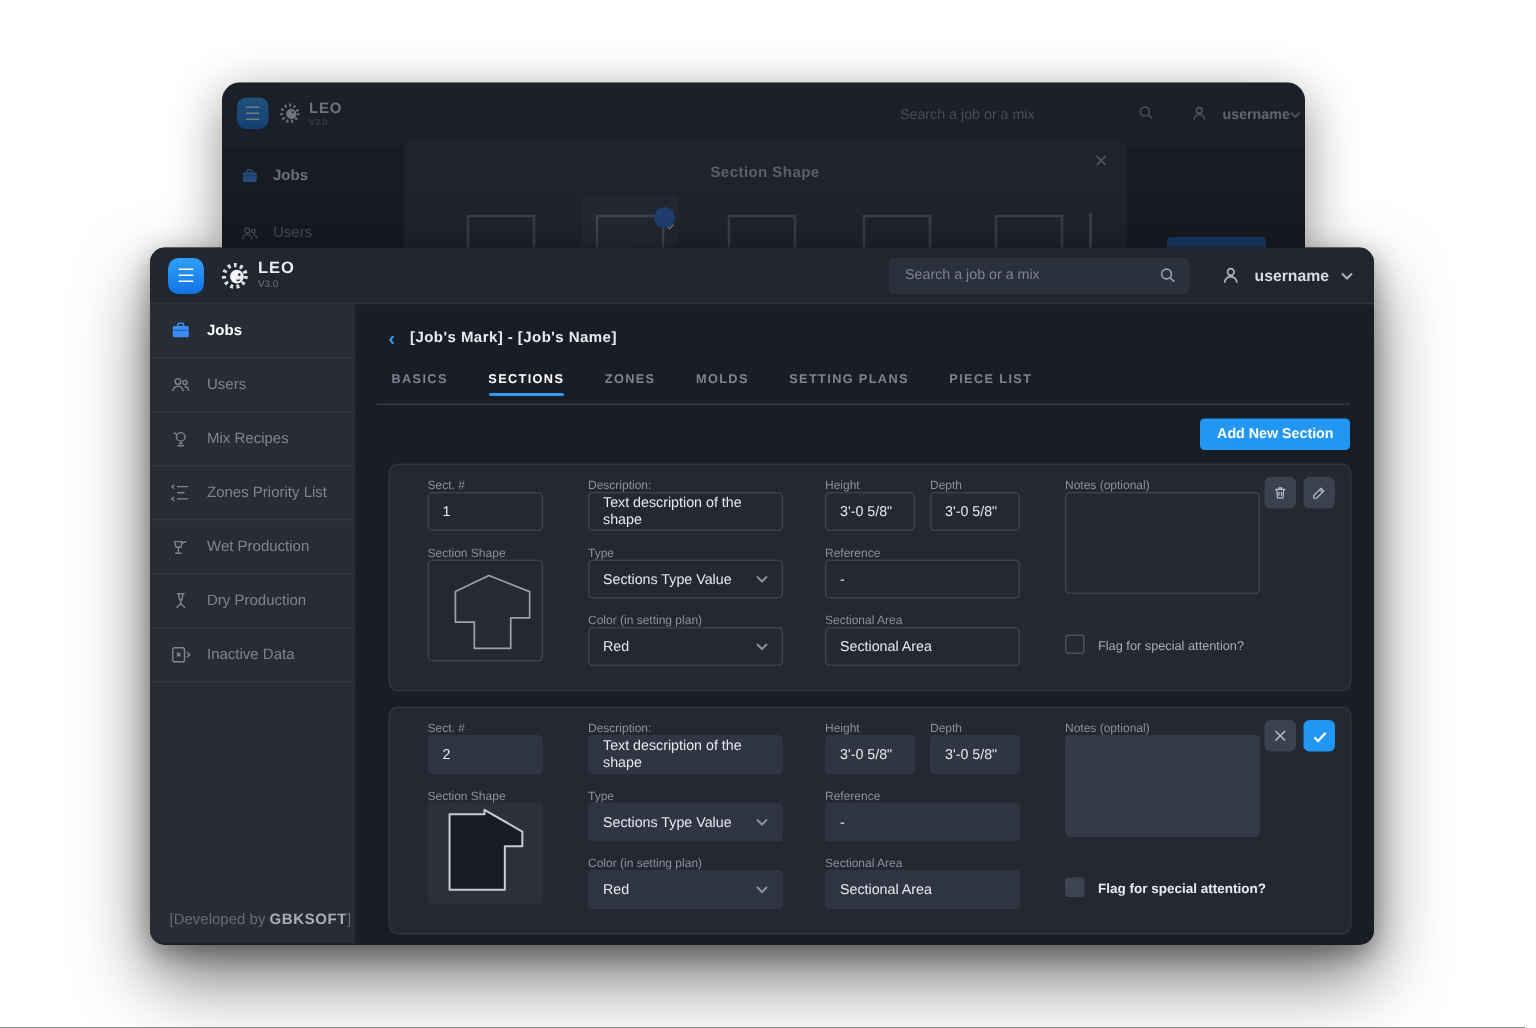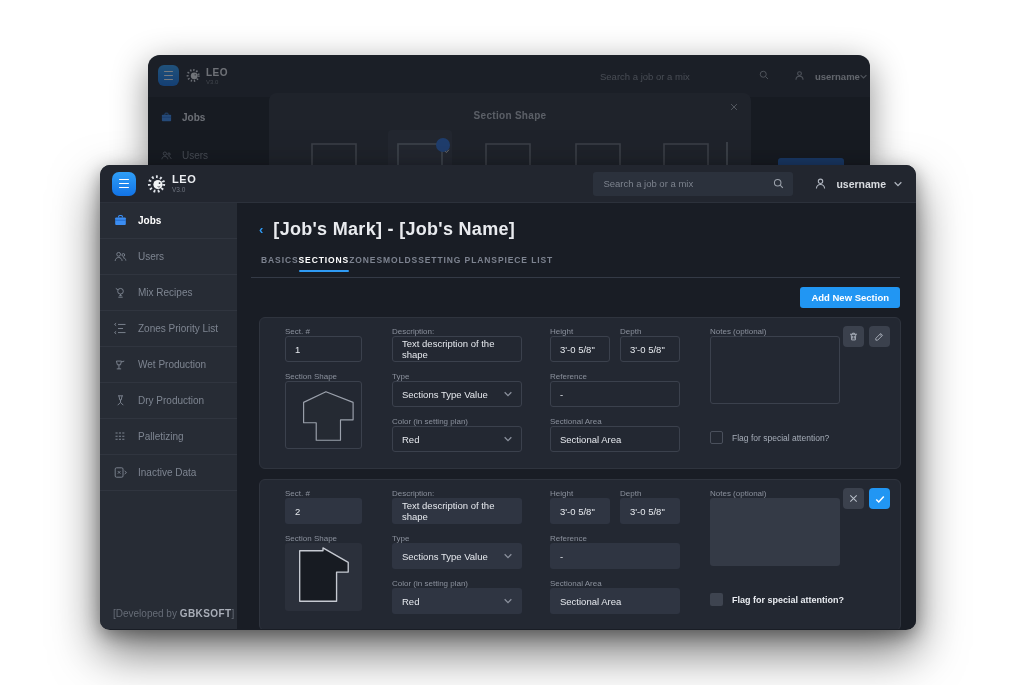--- a/index.html
+++ b/index.html
@@ -75,22 +75,22 @@
   .side-item{height:36px;display:flex;align-items:center;gap:10px;padding-left:13px;
     border-bottom:1px solid #30353f;color:#7e8591;cursor:pointer;box-sizing:border-box;flex-shrink:0;}
   .side-item .lbl{font-size:10px;}
   .side-item.active .lbl{color:#ffffff;font-weight:bold;}
   .side-foot{margin-top:auto;padding:0 0 10px 13px;font-size:10px;color:#666c77;}
   .side-foot b{color:#a9aeb8;letter-spacing:.4px;}
 
   .content{flex:1;background:#191d25;padding:0 16px 0 14px;position:relative;overflow:hidden;}
   .breadcrumb{margin:16px 0 0 8px;display:flex;align-items:center;gap:10px;}
   .bc-chev{color:#2f9bf5;font-size:13px;font-weight:bold;cursor:pointer;line-height:13px;}
-  .bc-text{font-size:18px;font-weight:bold;color:#e9ebef;letter-spacing:.3px;}
-  .tabs{margin:15px 0 0 10px;display:flex;}
+  .bc-text{font-size:10px;font-weight:bold;color:#e9ebef;letter-spacing:.3px;}
+  .tabs{margin:15px 0 0 10px;display:flex;gap:27px;}
   .tab{font-size:8.5px;font-weight:bold;color:#7d8390;letter-spacing:.9px;position:relative;cursor:pointer;}
   .tab.active{color:#ffffff;}
   .tab.active::after{content:"";position:absolute;left:0;right:0;bottom:-7px;height:2px;background:#2f9bf5;border-radius:1px;}
   .tabs-rule{height:1px;background:#343a46;margin-top:12px;}
   .btn-row{display:flex;justify-content:flex-end;margin-top:9px;}
   .add-btn{background:#2196f3;color:#fff;font-size:9.5px;font-weight:bold;border:0;
     padding:5px 11px;border-radius:3px;cursor:pointer;font-family:inherit;}
 
   .card{position:relative;width:642px;height:152px;margin:9px 0 10px 8px;
     background:#232832;border:1px solid #2f343e;border-radius:6px;box-sizing:border-box;}
@@ -304,26 +304,20 @@
           </svg>
         <span class="lbl">Wet Production</span>
       </div>
       <div class="side-item">
         <svg width="15" height="15" viewBox="0 0 24 24" fill="none" stroke="#7e8591" stroke-width="1.5">
             <path d="M8 4.5h8M9.5 4.5l1.3 6.5h2.4l1.3-6.5M12 11v4M12 15l-4.5 4.5M12 15l4.5 4.5"></path>
           </svg>
         <span class="lbl">Dry Production</span>
       </div>
       <div class="side-item">
-        <svg width="15" height="15" viewBox="0 0 24 24" fill="none" stroke="#7e8591" stroke-width="1.7">
-            <path d="M4 6.5h16M4 11.5h16M4 16.5h16" stroke-dasharray="3.4 2"></path>
-          </svg>
-        <span class="lbl">Palletizing</span>
-      </div>
-      <div class="side-item">
         <svg width="15" height="15" viewBox="0 0 24 24" fill="none" stroke="#7e8591" stroke-width="1.5">
             <rect x="3.5" y="4.5" width="12.5" height="15" rx="2"></rect>
             <path d="M7.8 9.8l4 4M11.8 9.8l-4 4M18.5 9.5l3 2.5-3 2.5"></path>
           </svg>
         <span class="lbl">Inactive Data</span>
       </div>
 
       <div class="side-foot"><span>[Developed by </span><b>GBKSOFT</b><span>]</span></div>
     </div>
 

